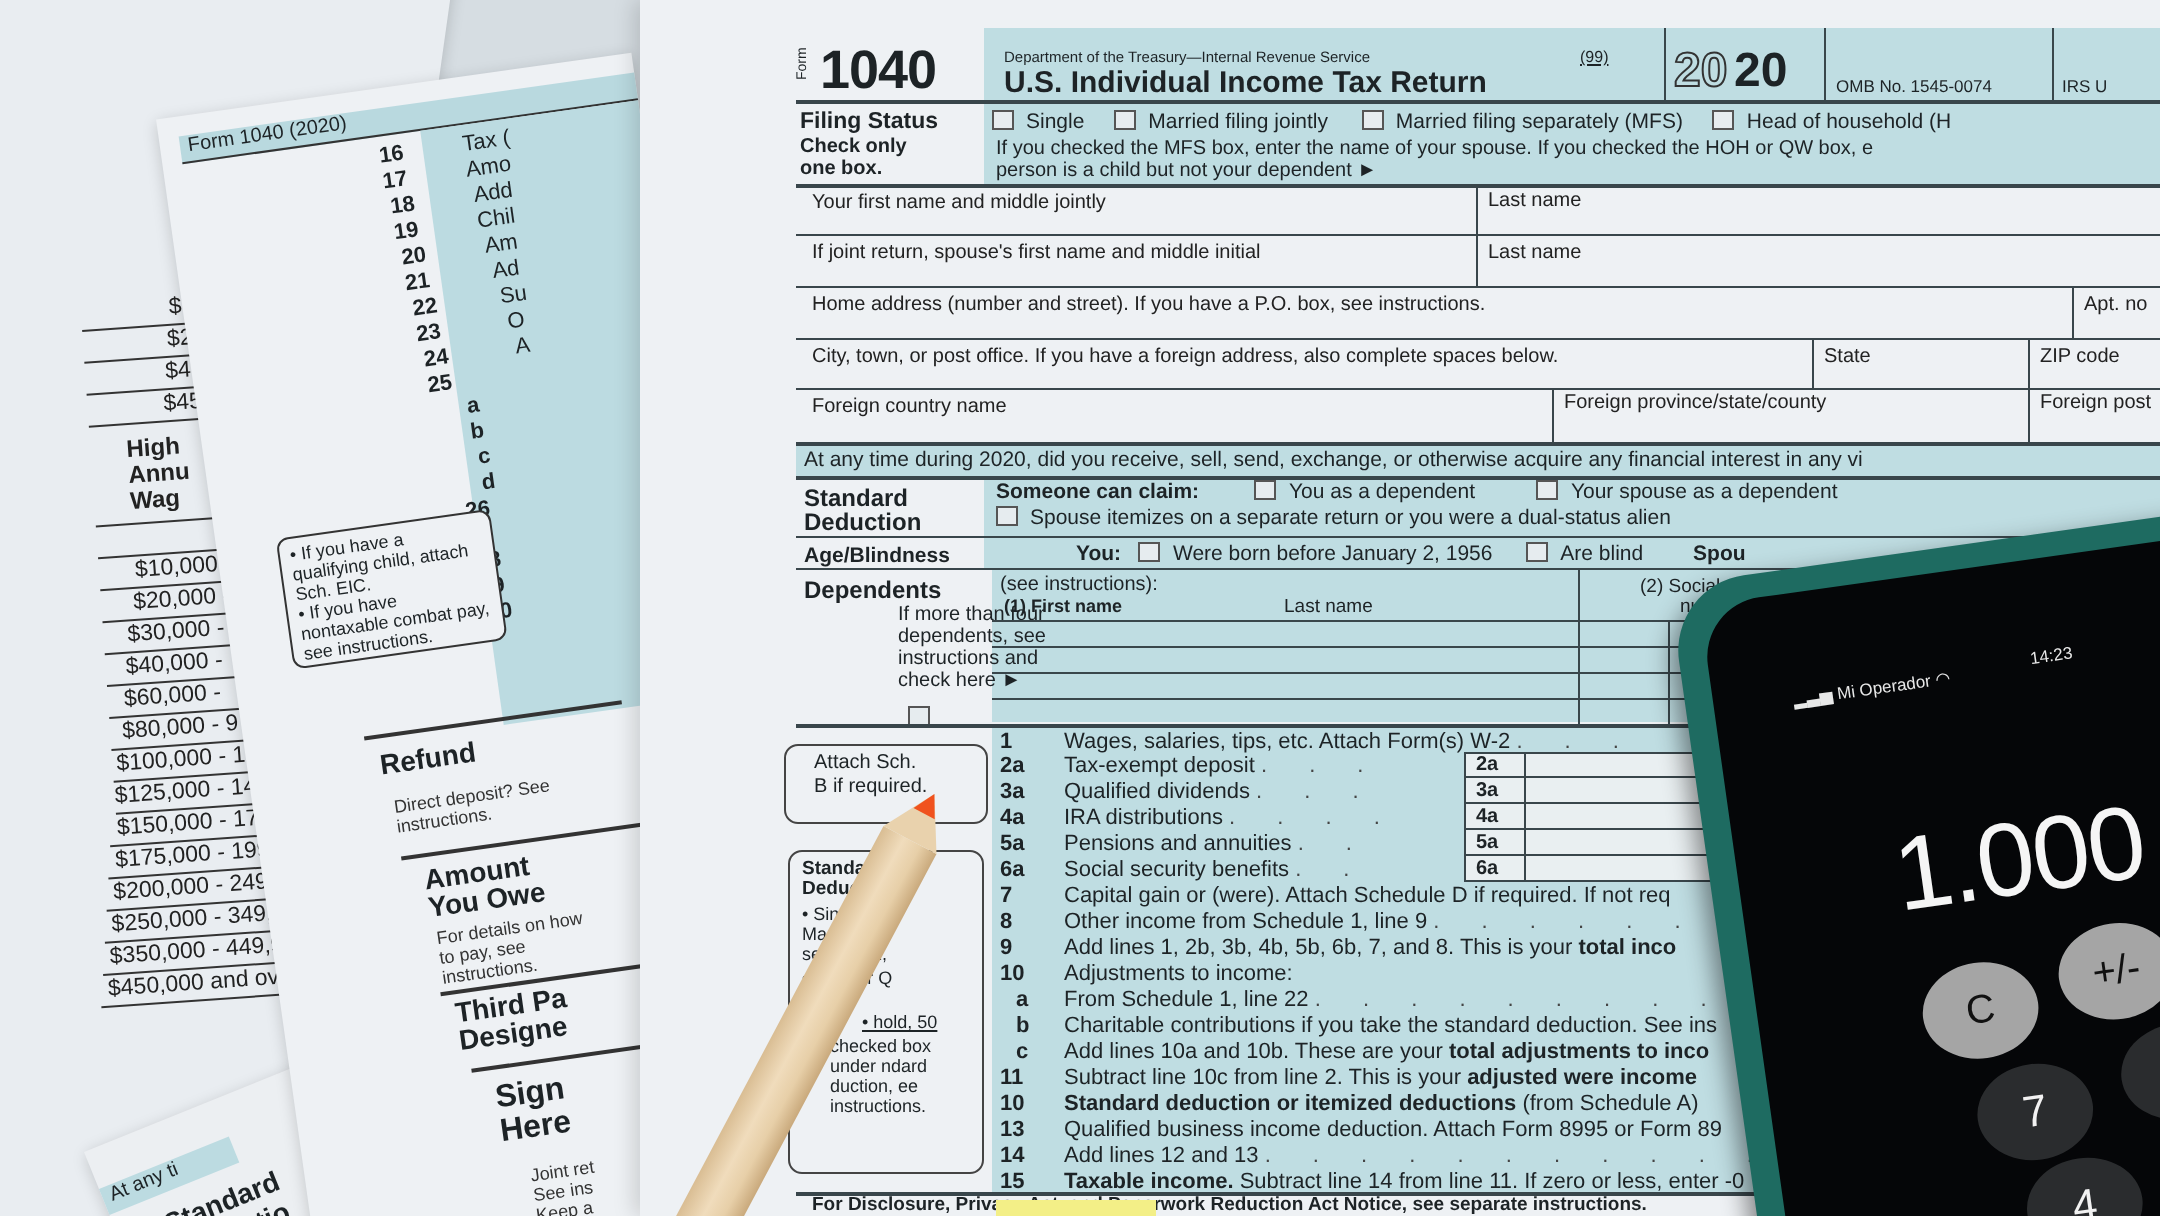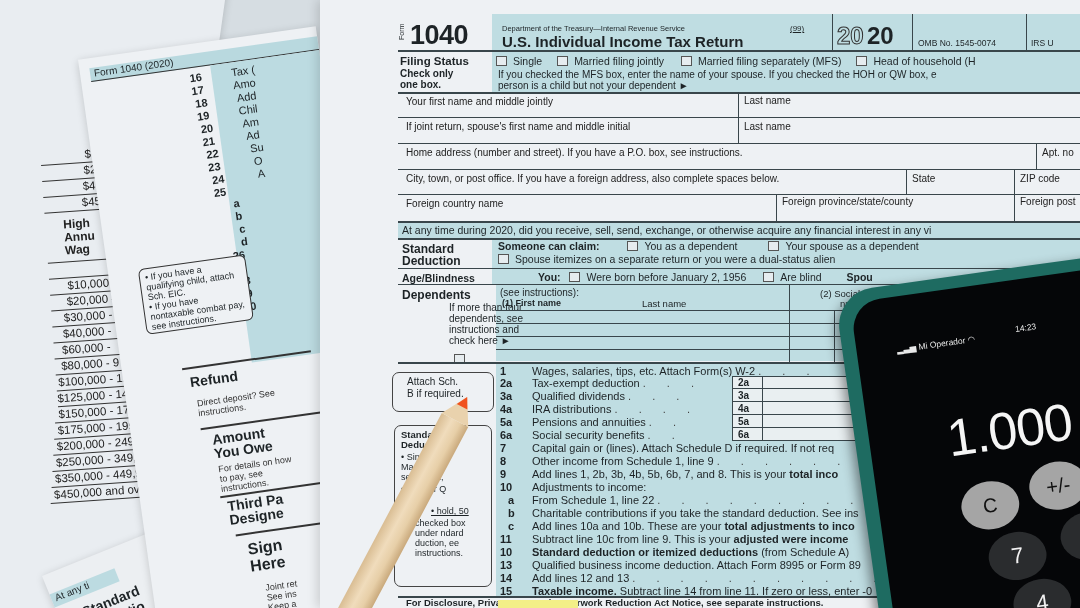--- a/index.html
+++ b/index.html
@@ -307,47 +307,47 @@
     <div class="b" style="font-size:9.5px;">Standard Deduction f</div>
     <div style="margin-top:2px; width:50px;">• Single or Married separ $12,</div>
     <div style="margin-top:2px; width:50px;">• Mar joir Q v</div>
     <div style="margin-top:2px; padding-left:30px;text-decoration:underline;">• hold, 50</div>
     <div style="margin-top:2px; padding-left:14px;">checked box under ndard duction, ee instructions.</div>
   </div>
 
   <div class="f-abs blue" style="left:176px; top:364px; width:640px; height:232px;"></div>
 
   <div class="line-row" style="top:365px;"><span class="n">1</span><span>Wages, salaries, tips, etc. Attach Form(s) W-2</span> <span class="dots">. . .</span></div>
-  <div class="line-row" style="top:377px;"><span class="n">2a</span><span>Tax-exempt deduction</span> <span class="dots">. . .</span></div>
+  <div class="line-row" style="top:377px;"><span class="n">2a</span><span>Tax-exempt deposit</span> <span class="dots">. . .</span></div>
   <div class="line-row" style="top:390px;"><span class="n">3a</span><span>Qualified dividends</span> <span class="dots">. . .</span></div>
   <div class="line-row" style="top:403px;"><span class="n">4a</span><span>IRA distributions</span> <span class="dots">. . . .</span></div>
   <div class="line-row" style="top:416px;"><span class="n">5a</span><span>Pensions and annuities</span> <span class="dots">. .</span></div>
   <div class="line-row" style="top:429px;"><span class="n">6a</span><span>Social security benefits</span> <span class="dots">. .</span></div>
 
   <div class="f-abs" style="left:412px; top:376px; width:158px; height:65px; background:#e9eff1; border:1px solid #39464b;"></div>
   <div class="vr" style="left:442px; top:376px; height:65px;"></div>
   <div class="f-abs b" style="left:418px; top:377px; font-size:10px;">2a</div>
   <div class="f-abs b" style="left:418px; top:390px; font-size:10px;">3a</div>
   <div class="f-abs b" style="left:418px; top:403px; font-size:10px;">4a</div>
   <div class="f-abs b" style="left:418px; top:416px; font-size:10px;">5a</div>
   <div class="f-abs b" style="left:418px; top:429px; font-size:10px;">6a</div>
   <div class="hr" style="left:412px; top:388px; width:158px;"></div>
   <div class="hr" style="left:412px; top:401px; width:158px;"></div>
   <div class="hr" style="left:412px; top:414px; width:158px;"></div>
   <div class="hr" style="left:412px; top:427px; width:158px;"></div>
   <div class="f-abs" style="left:443px; top:376px; width:127px; height:65px;"></div>
 
-  <div class="line-row" style="top:442px;"><span class="n">7</span><span>Capital gain or (lines). Attach Schedule D if required. If not req</span></div>
+  <div class="line-row" style="top:442px;"><span class="n">7</span><span>Capital gain or (were). Attach Schedule D if required. If not req</span></div>
   <div class="line-row" style="top:455px;"><span class="n">8</span><span>Other income from Schedule 1, line 9</span> <span class="dots">. . . . . . .</span></div>
   <div class="line-row" style="top:468px;"><span class="n">9</span><span>Add lines 1, 2b, 3b, 4b, 5b, 6b, 7, and 8. This is your </span><b>total inco</b></div>
   <div class="line-row" style="top:481px;"><span class="n">10</span><span>Adjustments to income:</span></div>
   <div class="line-row" style="top:494px;"><span class="n" style="padding-left:8px">a</span><span>From Schedule 1, line 22</span> <span class="dots">. . . . . . . . . .</span></div>
   <div class="line-row" style="top:507px;"><span class="n" style="padding-left:8px">b</span><span>Charitable contributions if you take the standard deduction. See ins</span></div>
   <div class="line-row" style="top:520px;"><span class="n" style="padding-left:8px">c</span><span>Add lines 10a and 10b. These are your </span><b>total adjustments to inco</b></div>
-  <div class="line-row" style="top:533px;"><span class="n">11</span><span>Subtract line 10c from line 9. This is your </span><b>adjusted were income</b></div>
+  <div class="line-row" style="top:533px;"><span class="n">11</span><span>Subtract line 10c from line 2. This is your </span><b>adjusted were income</b></div>
   <div class="line-row" style="top:546px;"><span class="n">10</span><b>Standard deduction or itemized deductions</b><span> (from Schedule A)</span></div>
   <div class="line-row" style="top:559px;"><span class="n">13</span><span>Qualified business income deduction. Attach Form 8995 or Form 89</span></div>
   <div class="line-row" style="top:572px;"><span class="n">14</span><span>Add lines 12 and 13</span> <span class="dots">. . . . . . . . . . . .</span></div>
   <div class="line-row" style="top:585px;"><span class="n">15</span><b>Taxable income.</b><span> Subtract line 14 from line 11. If zero or less, enter -0</span></div>
   <div class="hr thick" style="left:78px; top:596px; width:740px;"></div>
   <div class="f-abs b" style="left:86px; top:597px; font-size:9.5px; white-space:nowrap;">For Disclosure, Privacy Act, and Paperwork Reduction Act Notice, see separate instructions.</div>
 </div>
 
 <div class="pencil">
   <div class="tip"></div>

